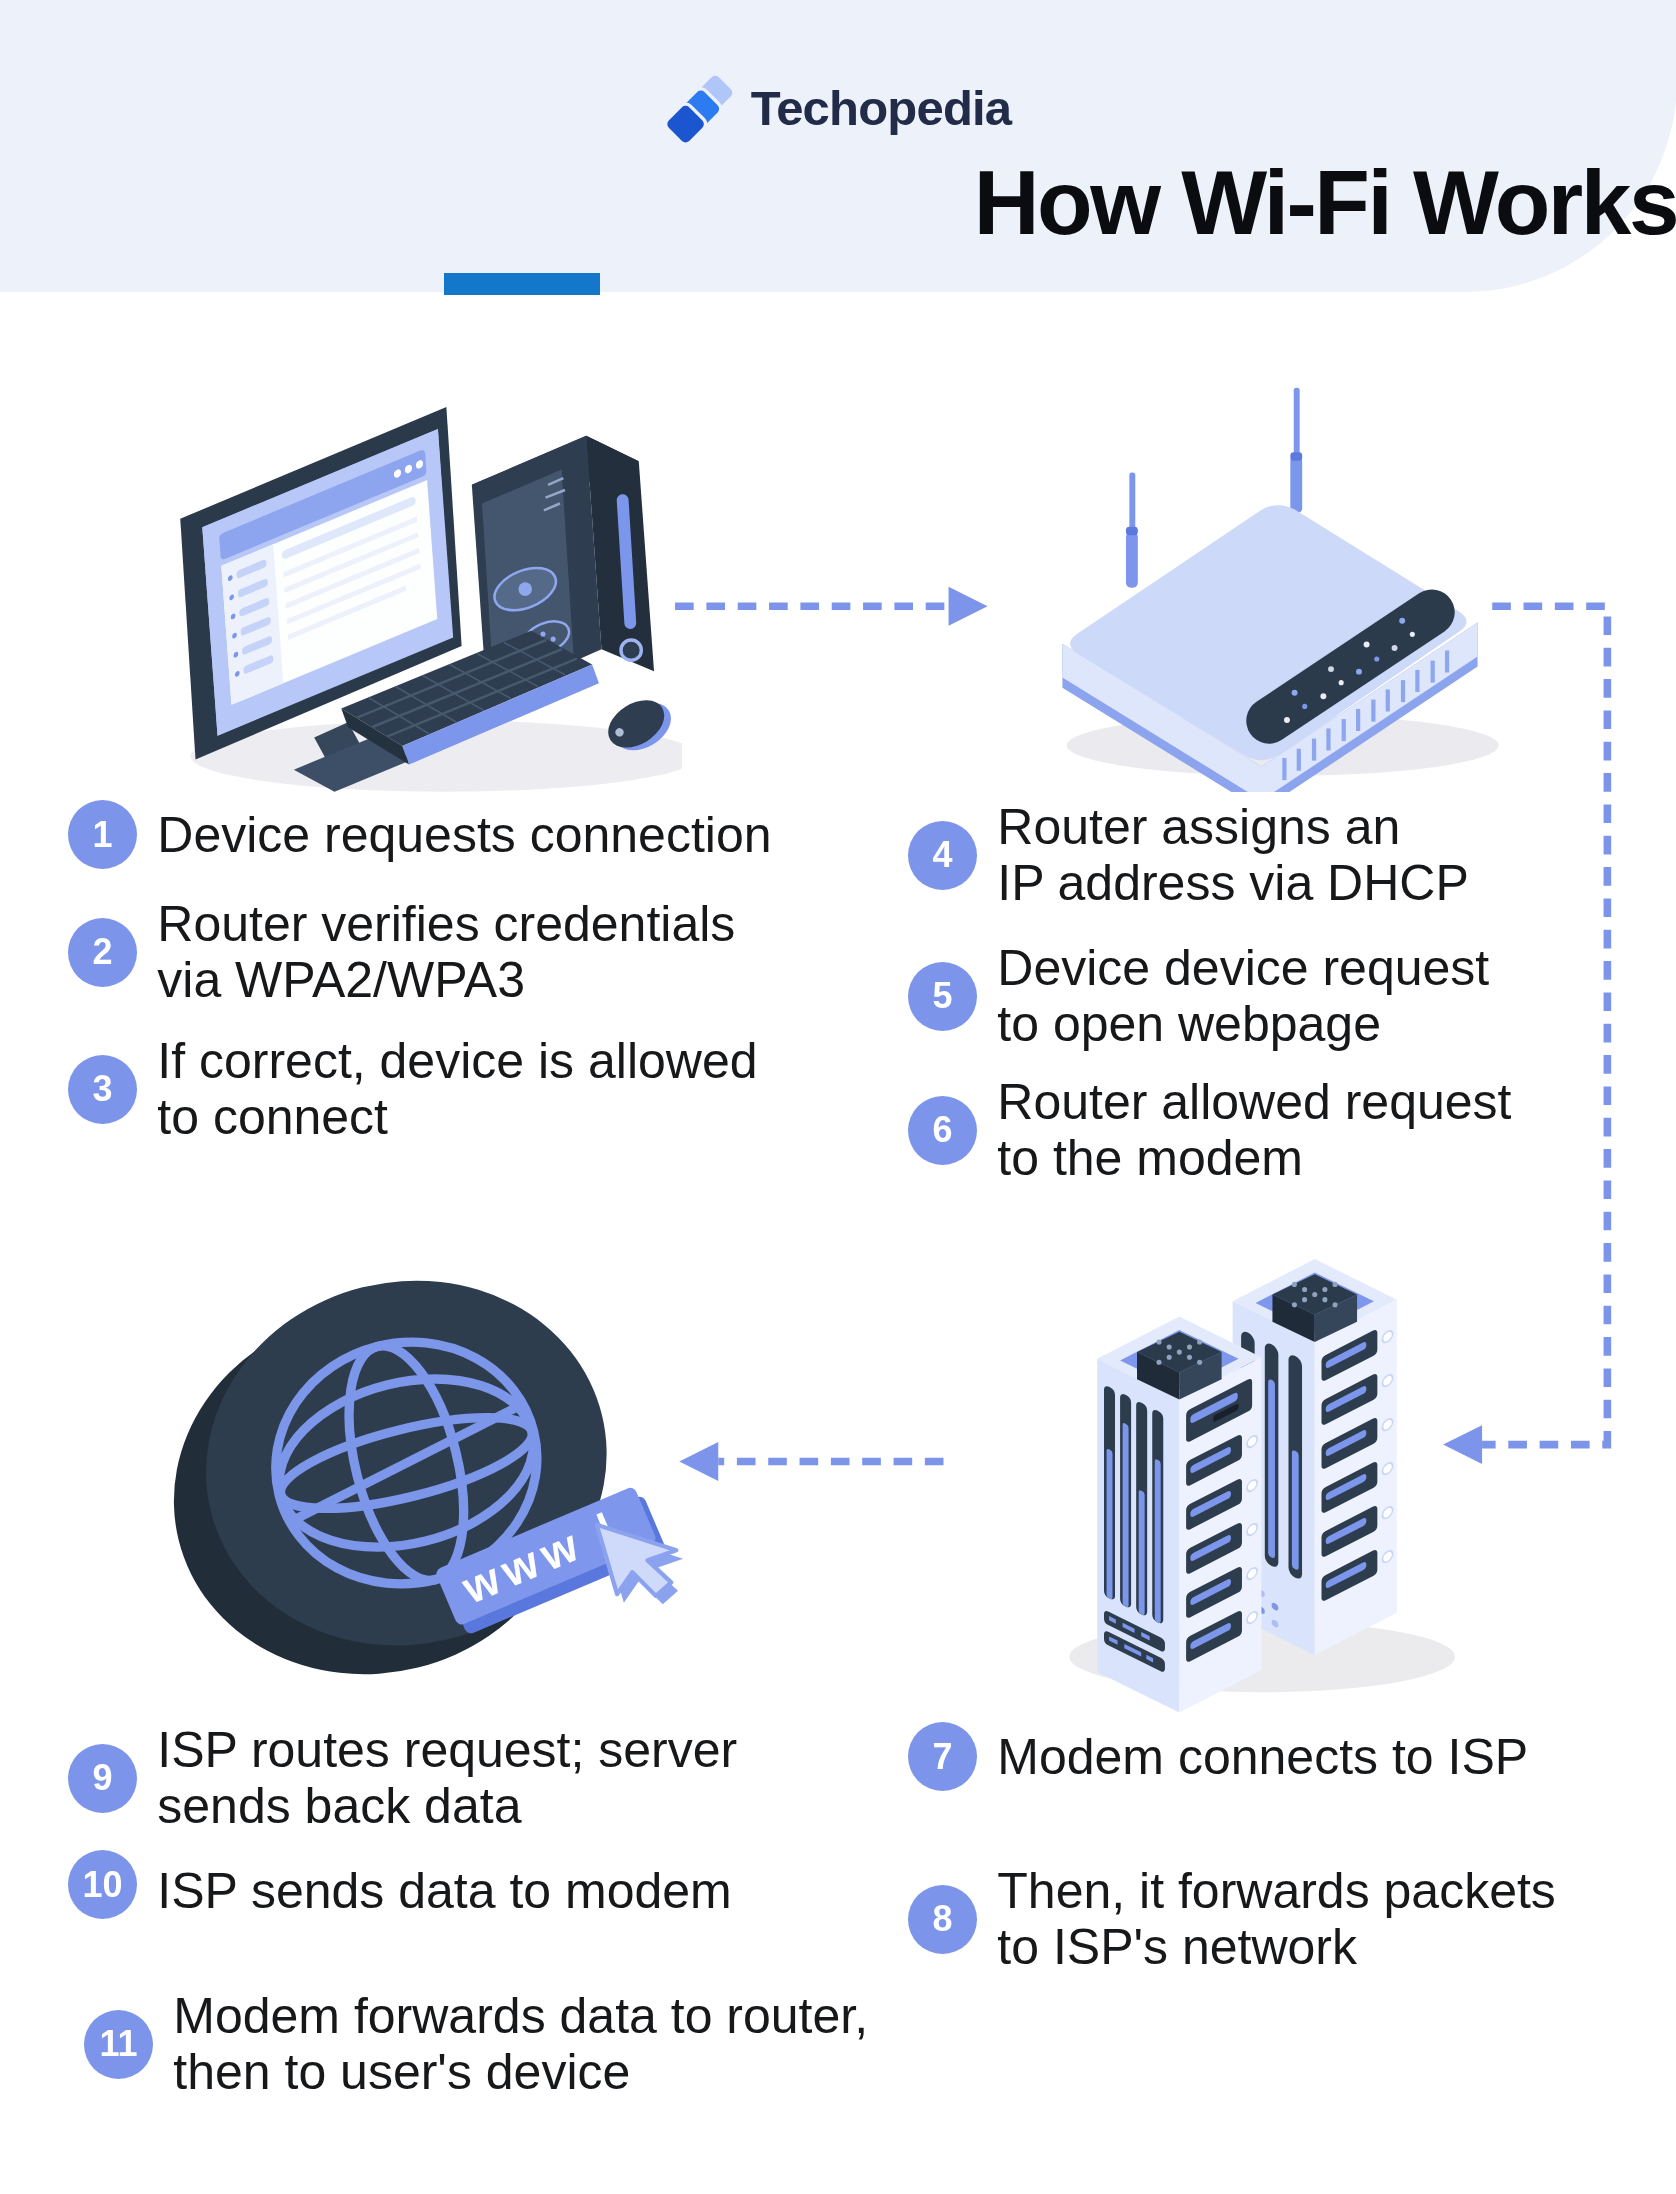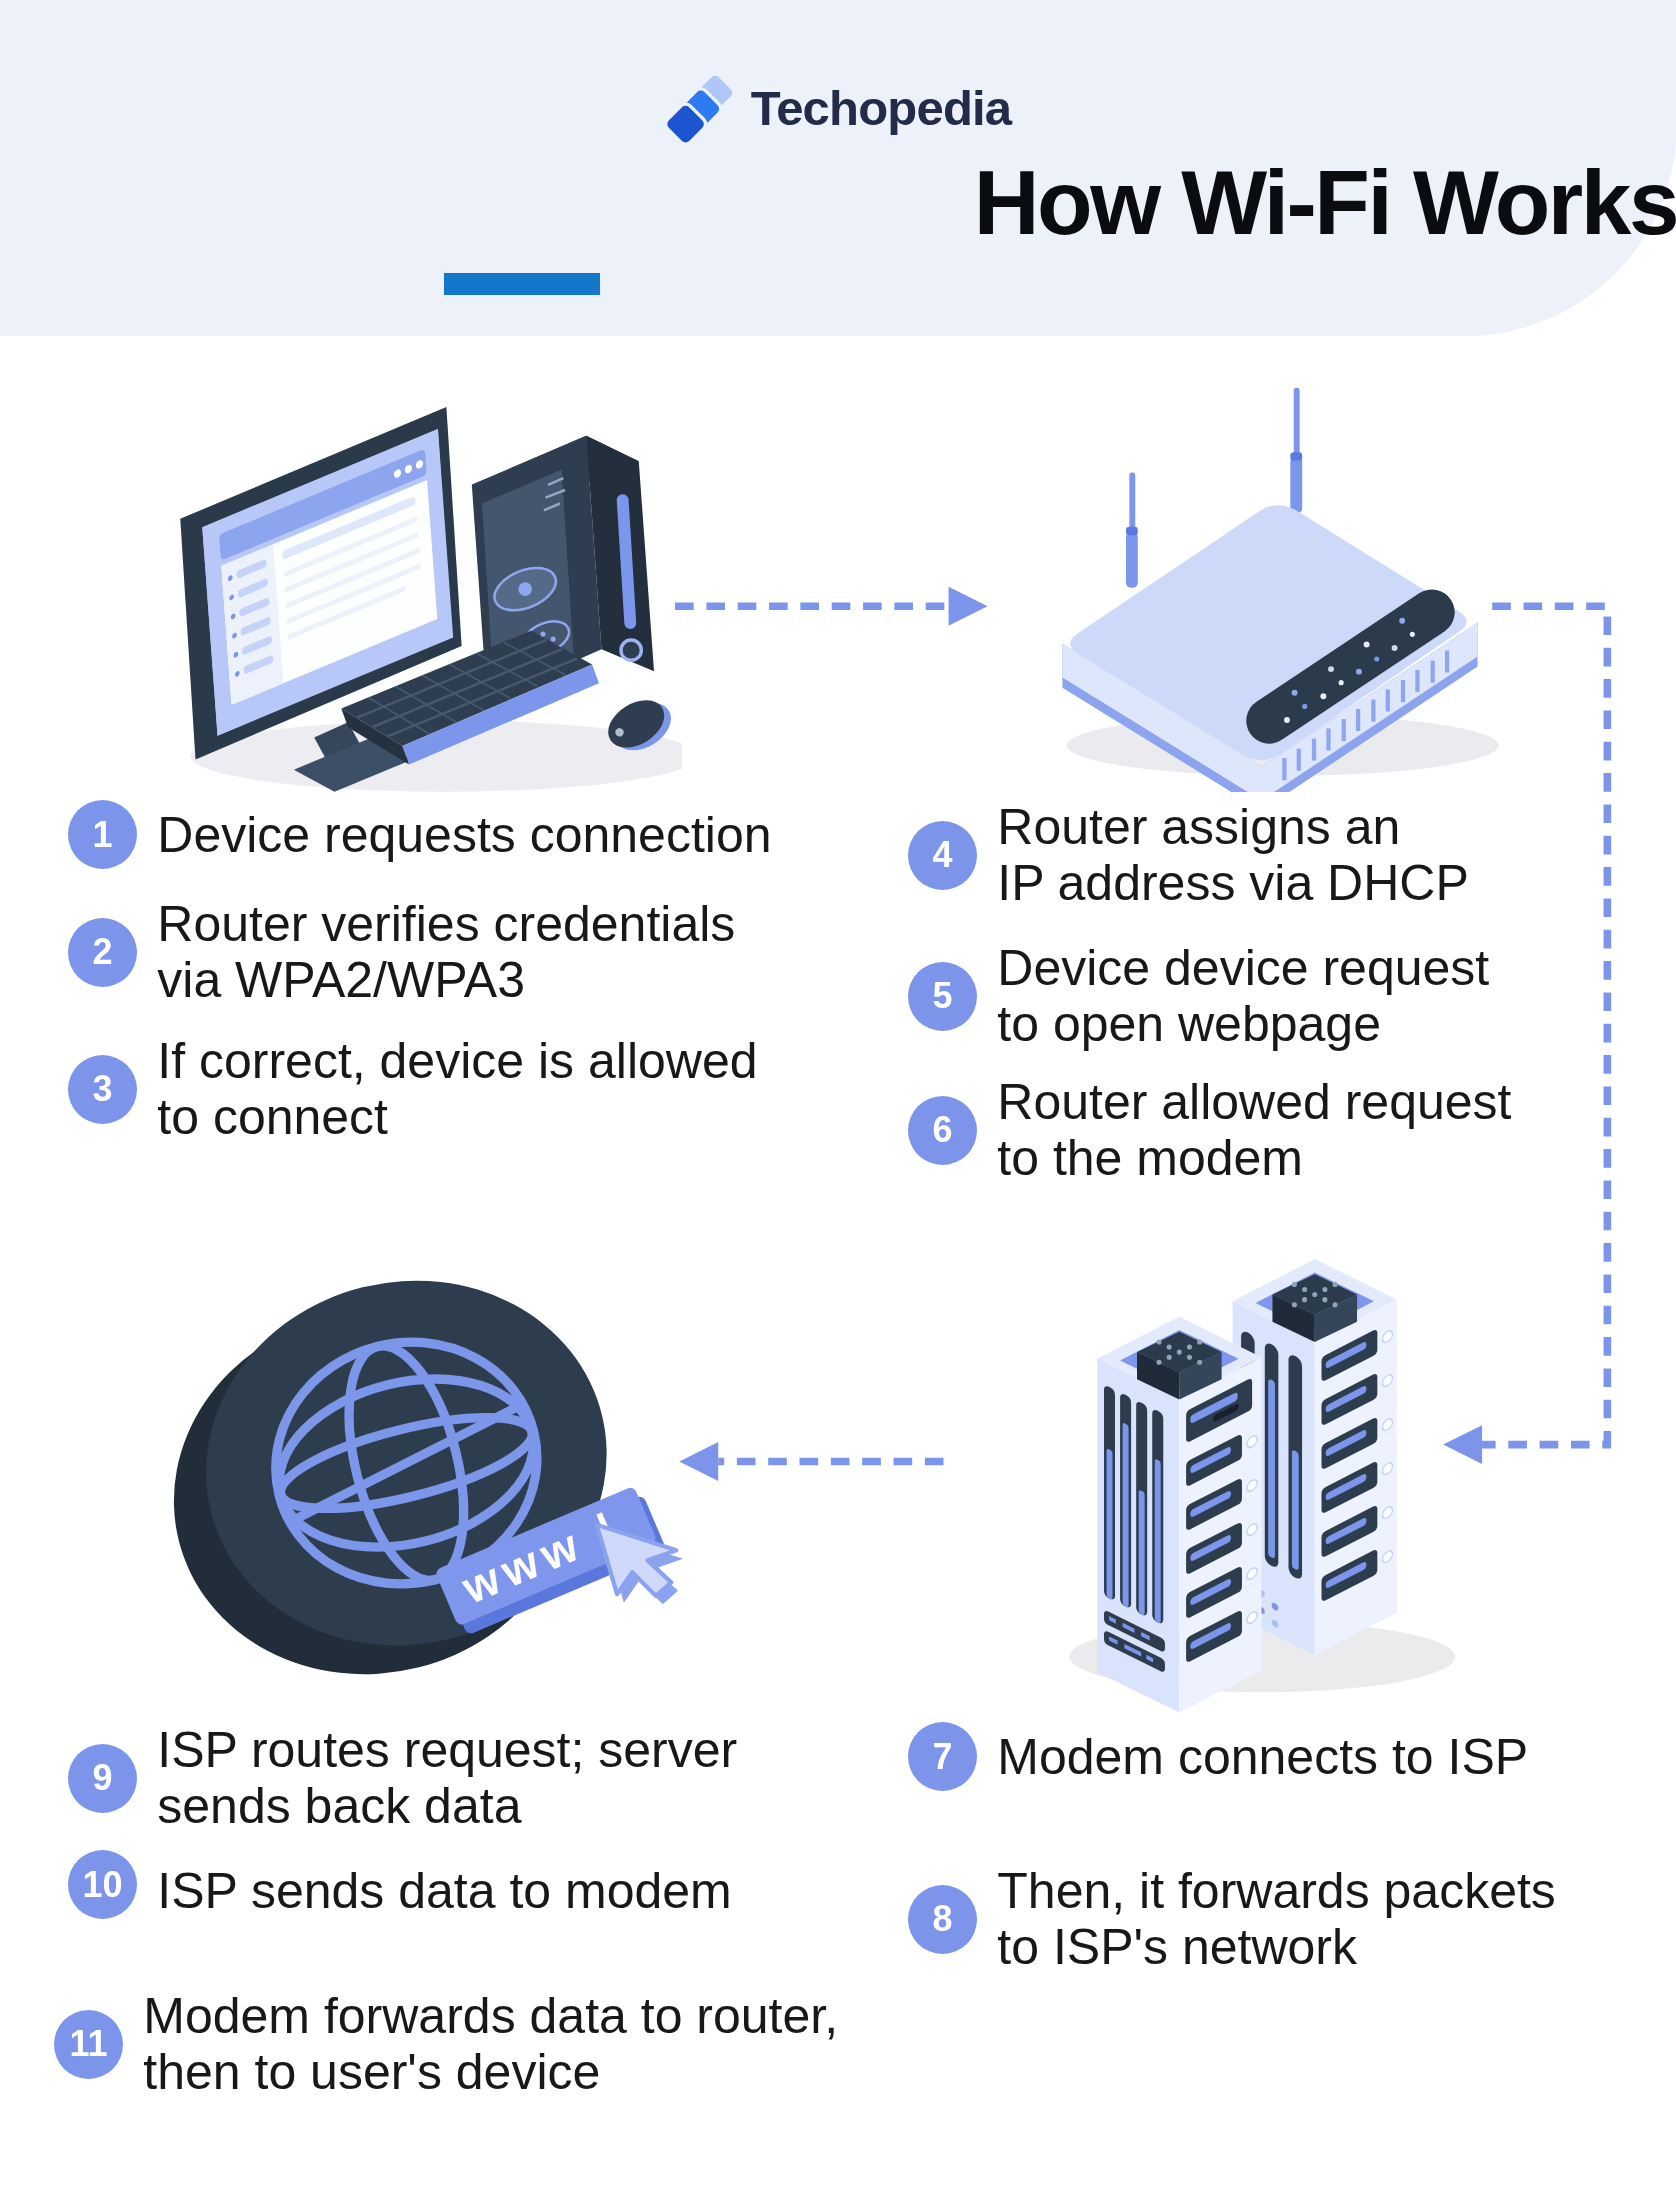--- a/index.html
+++ b/index.html
@@ -5,21 +5,21 @@
   html,body{margin:0;padding:0;background:#ffffff;}
   .page{
     position:relative;
     width:1677px;height:2194px;
     background:#ffffff;
     overflow:hidden;
     font-family:"Liberation Sans","DejaVu Sans",sans-serif;
   }
   .header-band{
     position:absolute;left:0;top:0;
-    width:1677px;height:336px;
+    width:1677px;height:292px;
     background:#edf1fa;
     border-bottom-right-radius:212px;
   }
   .logo-row{
     position:absolute;left:0;top:69px;width:1677px;
     display:flex;justify-content:center;align-items:center;gap:17px;
   }
   .wordmark{
     font-size:49px;font-weight:700;color:#222c49;letter-spacing:-0.8px;
   }
@@ -412,21 +412,21 @@
         <span>ISP routes request; server</span>
         <span>sends back data</span>
       </div>
   </div>
   <div class="step" style="left:68px;top:1850px;align-items:flex-end;">
     <div class="badge">10</div>
     <div class="step-text">
         <span>ISP sends data to modem</span>
       </div>
   </div>
-  <div class="step" style="left:54px;top:1988px;">
+  <div class="step" style="left:84px;top:1988px;">
     <div class="badge">11</div>
     <div class="step-text">
         <span>Modem forwards data to router,</span>
         <span>then to user's device</span>
       </div>
   </div>
 
 </div>
 
 

